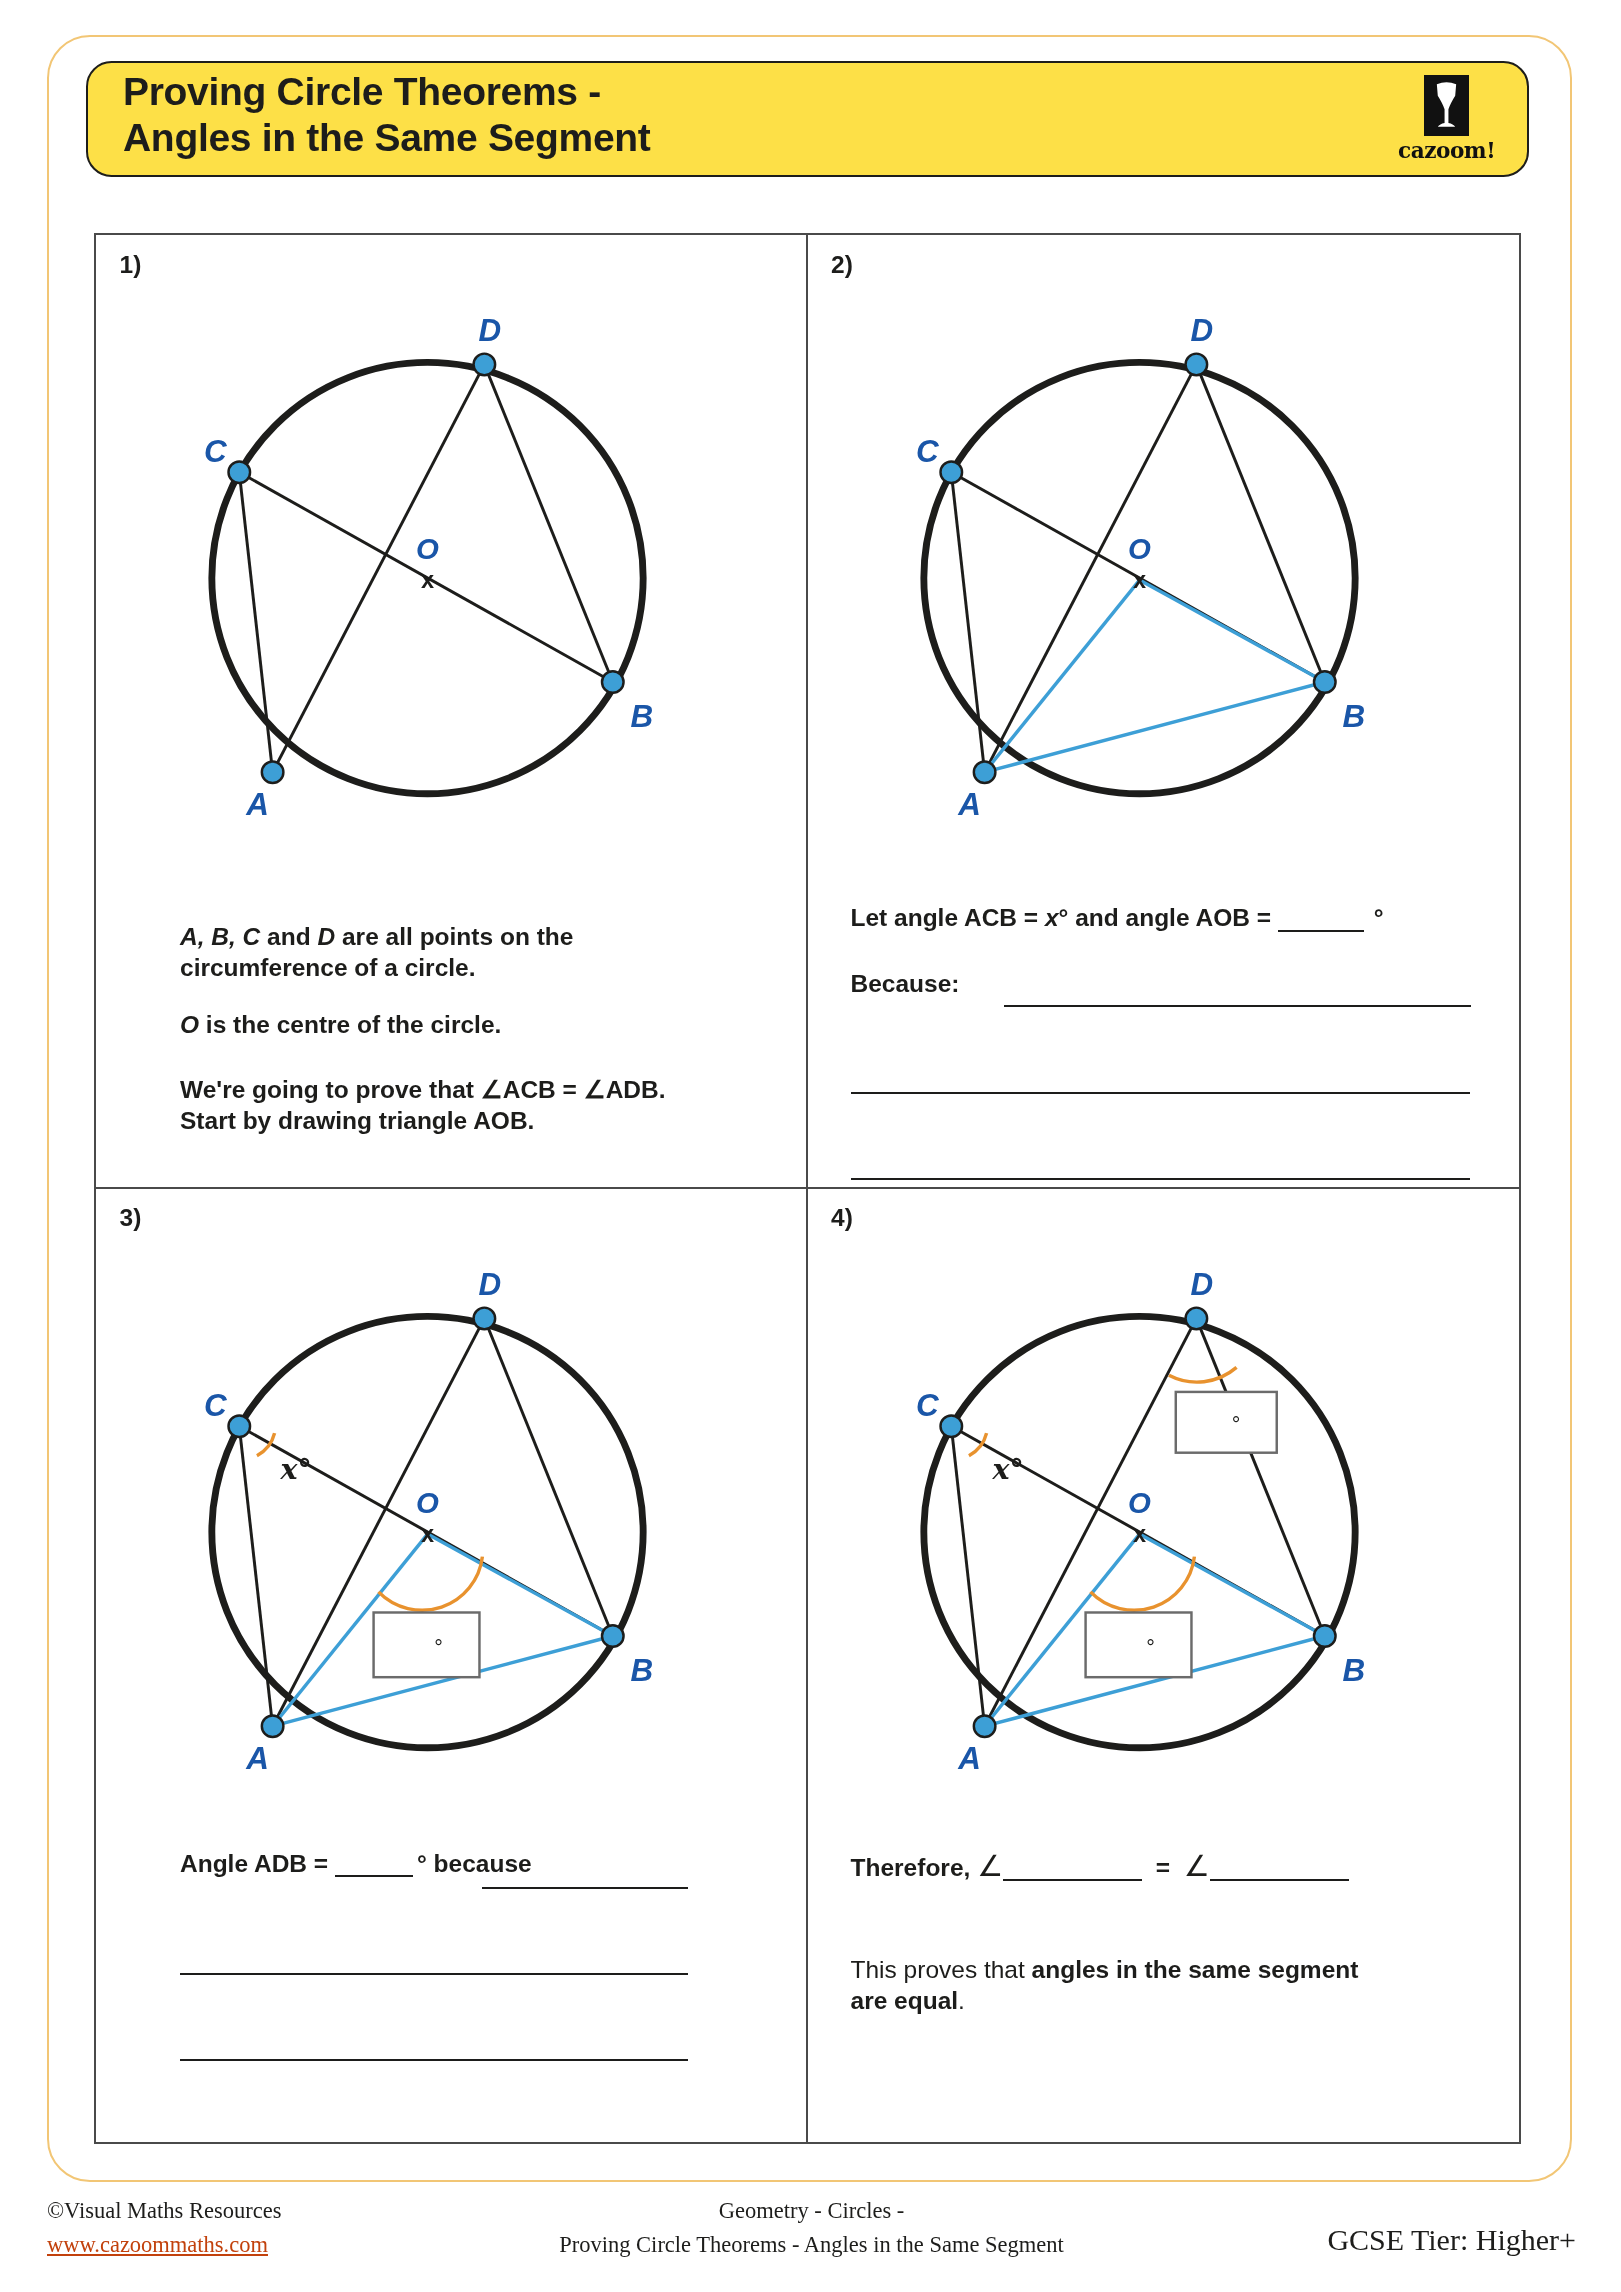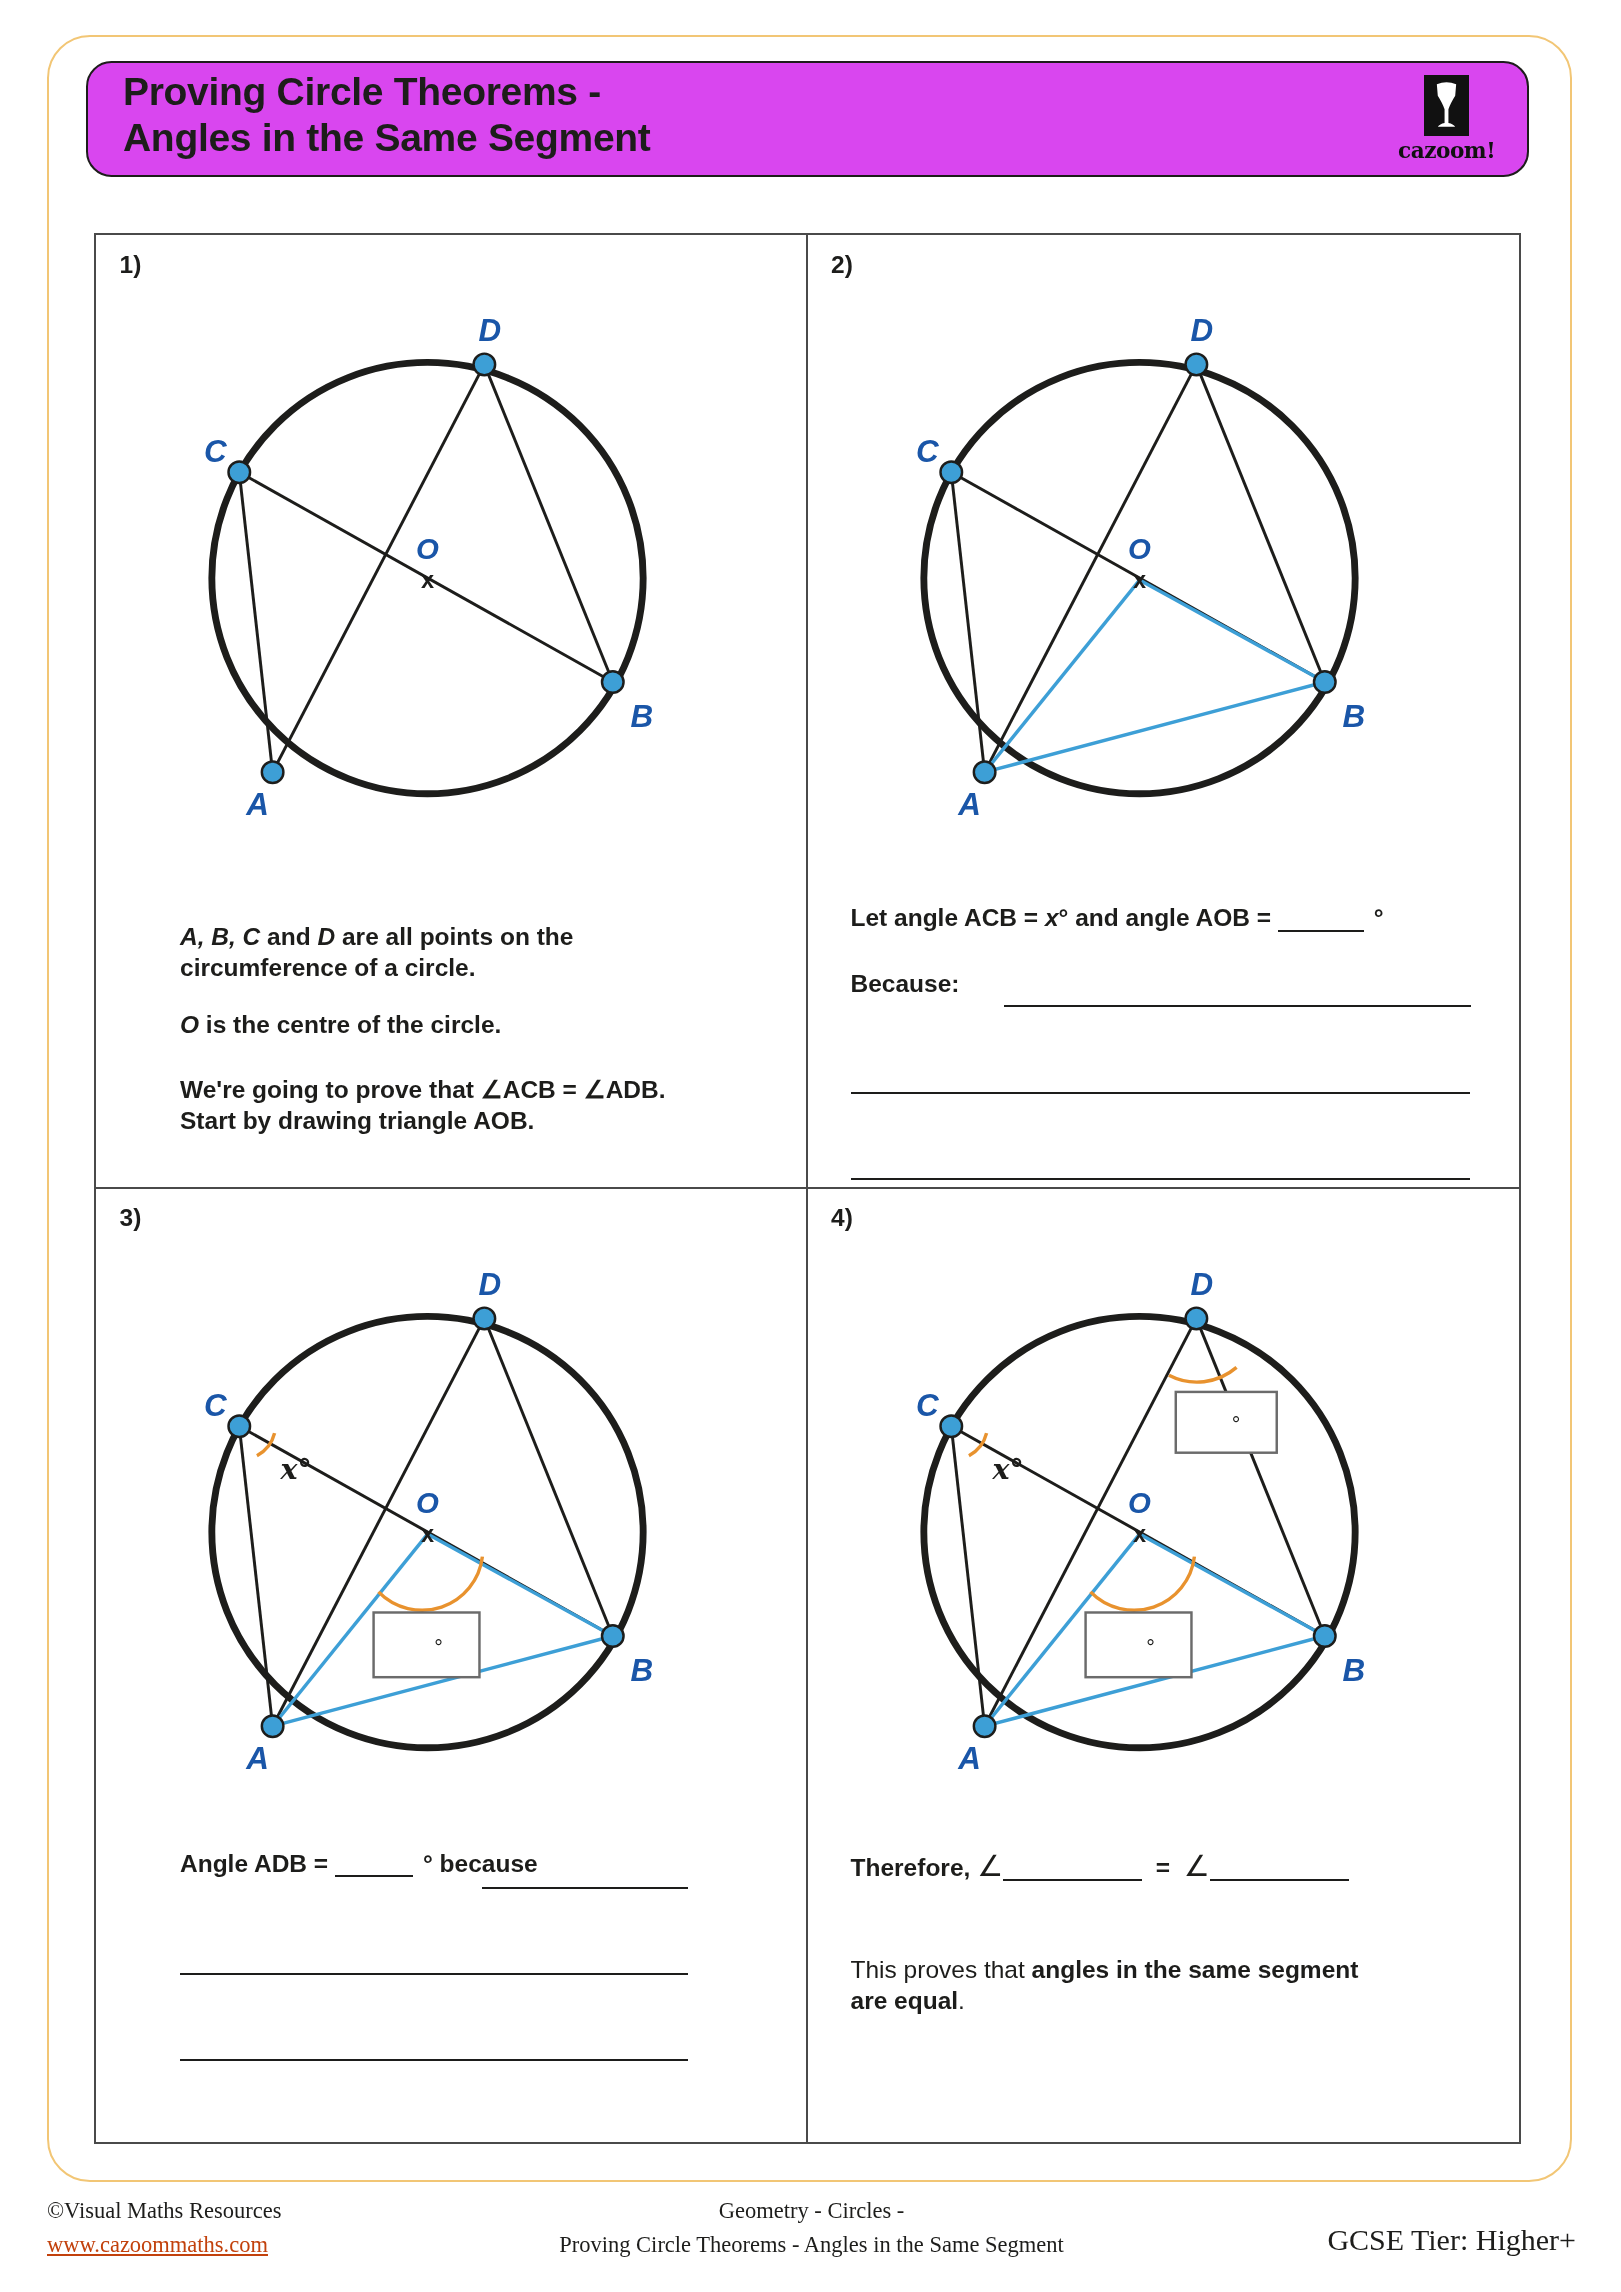--- a/index.html
+++ b/index.html
@@ -16,21 +16,21 @@
     width:1525px;height:2147px;
     border:2.9px solid #f2c675;
     border-radius:43px;
     box-sizing:border-box;
   }
   
   .header-box{
     position:absolute;
     left:86px;top:61px;
     width:1443px;height:116px;
-    background:#d946ef;
+    background:#fde047;
     border:2.9px solid #1d1d1b;
     border-radius:25.5px;
     box-sizing:border-box;
   }
   .header-title{
     position:absolute;
     left:35px;top:5.9px;
     width:980px;
     font-size:39px;
     font-weight:bold;
@@ -260,21 +260,21 @@
       </g>
       <g font-family="Liberation Sans, sans-serif" font-size="32" font-style="italic" font-weight="bold" fill="#1a56a8">
         <text x="153" y="592">A</text>
         <text x="545" y="502">B</text>
         <text x="110" y="232">C</text>
         <text x="390" y="108">D</text>
       </g>
     </svg>
 
     <div class="body-text" style="left:84px;top:659px;">
-      <span>Angle ADB = </span><span class="blank" style="width:78px;"></span><span style="margin-left:10px;">° because</span>
+      <span>Angle ADB = </span><span class="blank" style="width:78px;"></span><span style="margin-left:4px;">° because</span>
     </div>
 
     <div class="rule" style="left:386px;top:698px;width:206px;"></div>
     <div class="rule" style="left:84px;top:784px;width:508px;"></div>
     <div class="rule" style="left:84px;top:870px;width:508px;"></div>
 
   </div>
 
   <div class="cell">
     <div class="qnum">4)</div>

